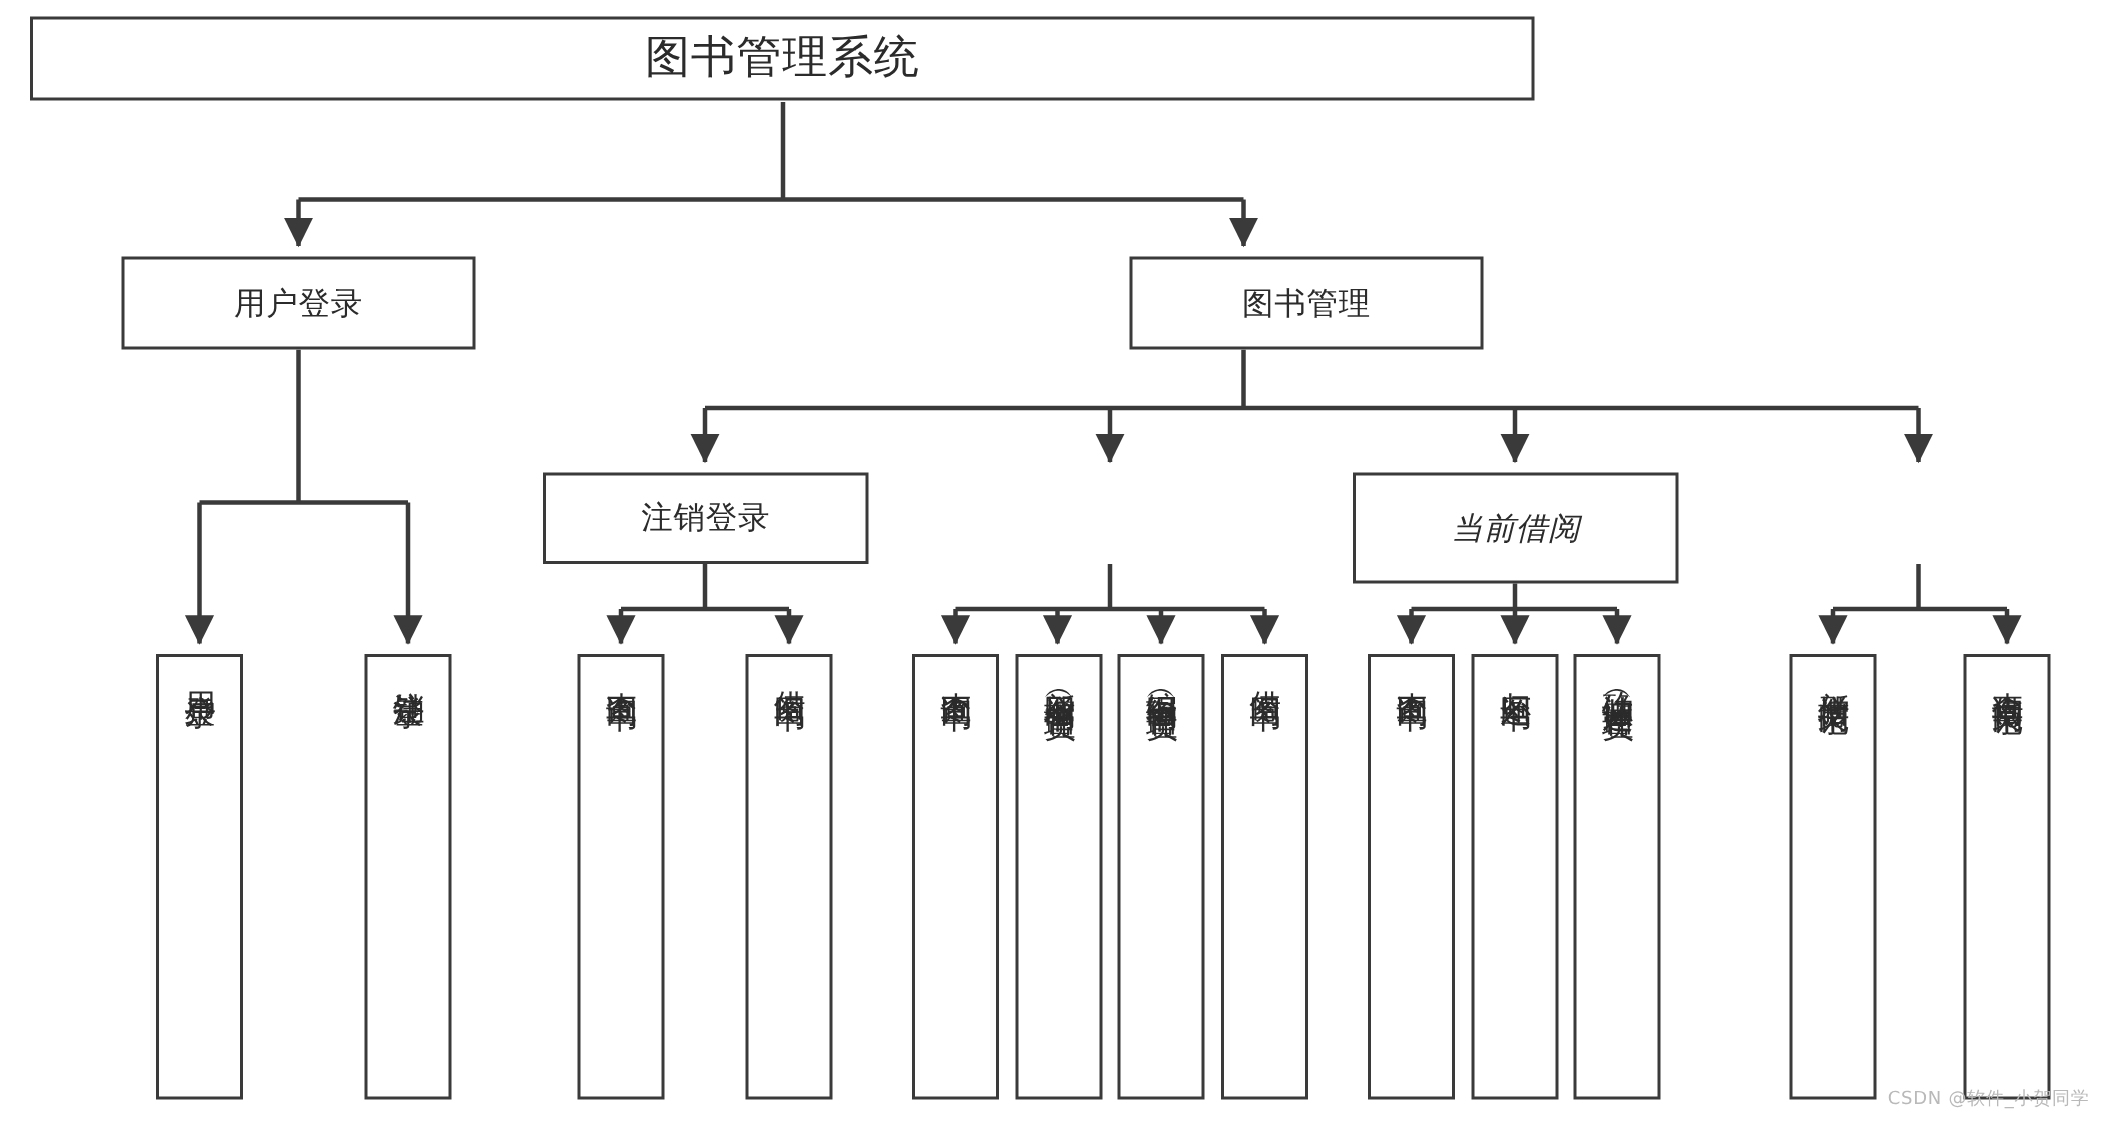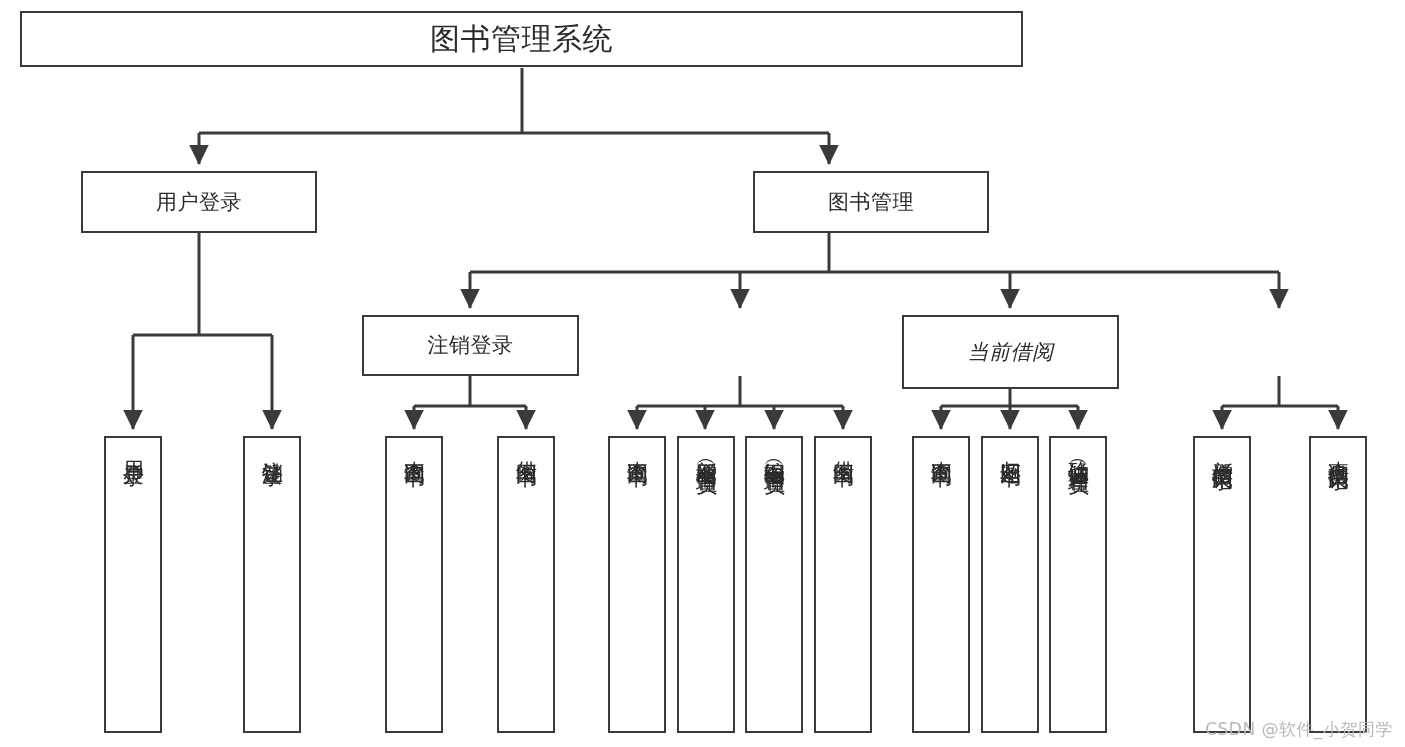--- a/index.html
+++ b/index.html
@@ -18,21 +18,21 @@
   .node.h .label{font-size:21px;letter-spacing:.5px;}
   .node.root .label{font-size:30px;}
 
   
   .node.v{align-items:flex-start;padding-top:6px;}
   .node.v .label{writing-mode:vertical-rl;text-orientation:upright;
                  font-size:21px;letter-spacing:2px;line-height:1.0;
                  white-space:nowrap;}
 
   .watermark{position:absolute;right:12px;bottom:6px;color:#b9b9b9;
-             font-size:17px;letter-spacing:.5px;white-space:nowrap;
+             font-size:12px;letter-spacing:.5px;white-space:nowrap;
              pointer-events:none;}
 </style>
 </head>
 <body>
 
 <div id="diagram">
 
   <svg class="edges" viewBox="0 0 1405 747">
     <defs>
       <marker id="arrow" viewBox="0 0 12 12" refX="10.5" refY="6" markerWidth="7.2" markerHeight="7.2" orient="auto-start-reverse">

